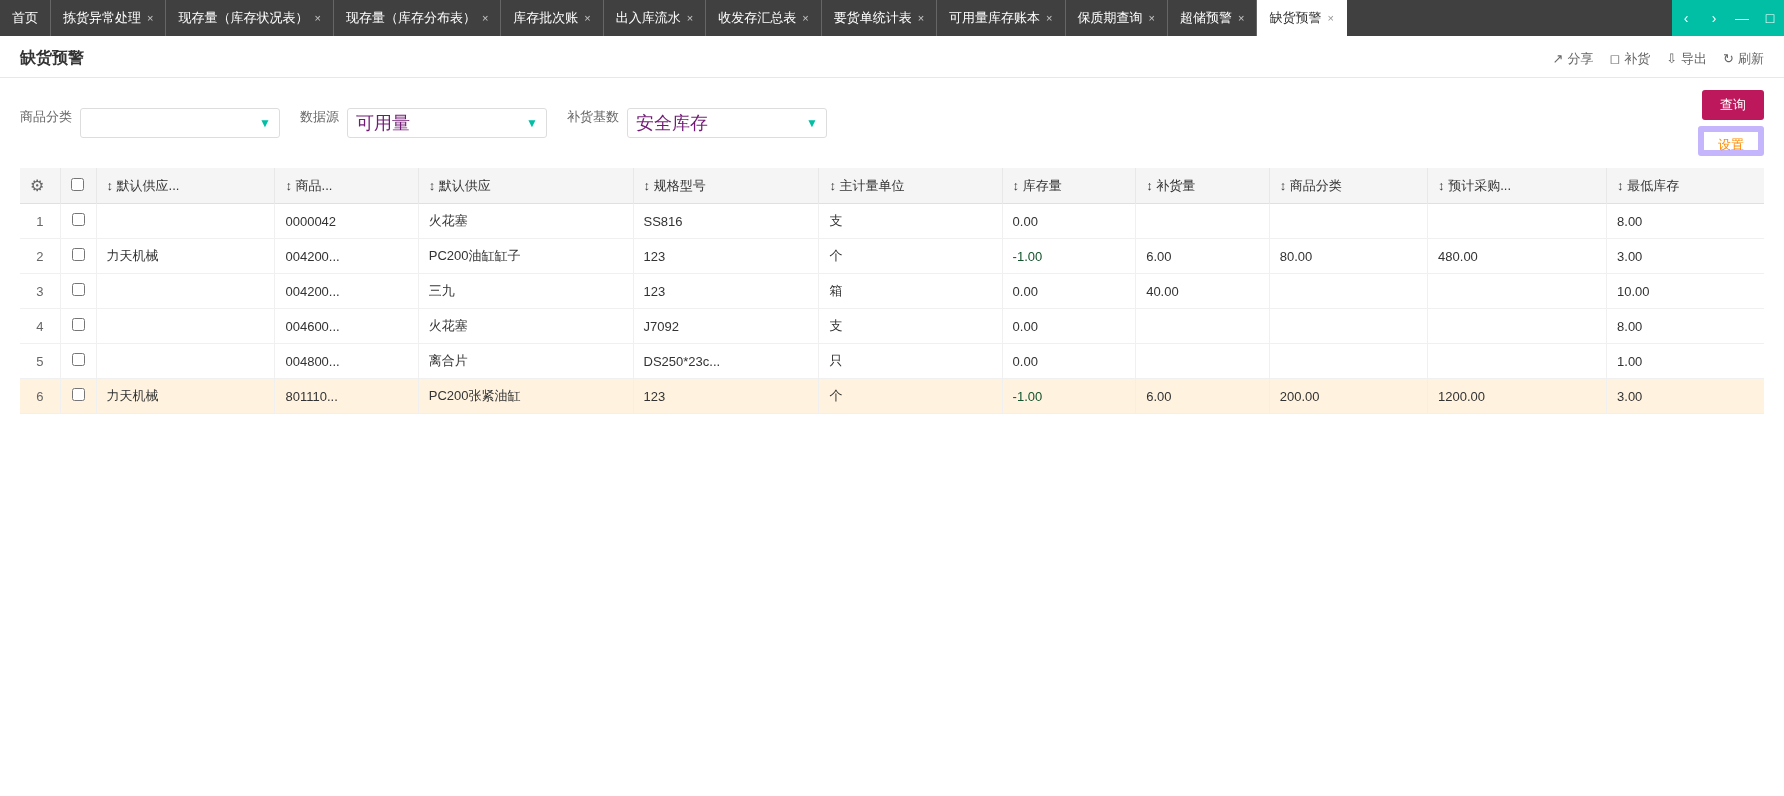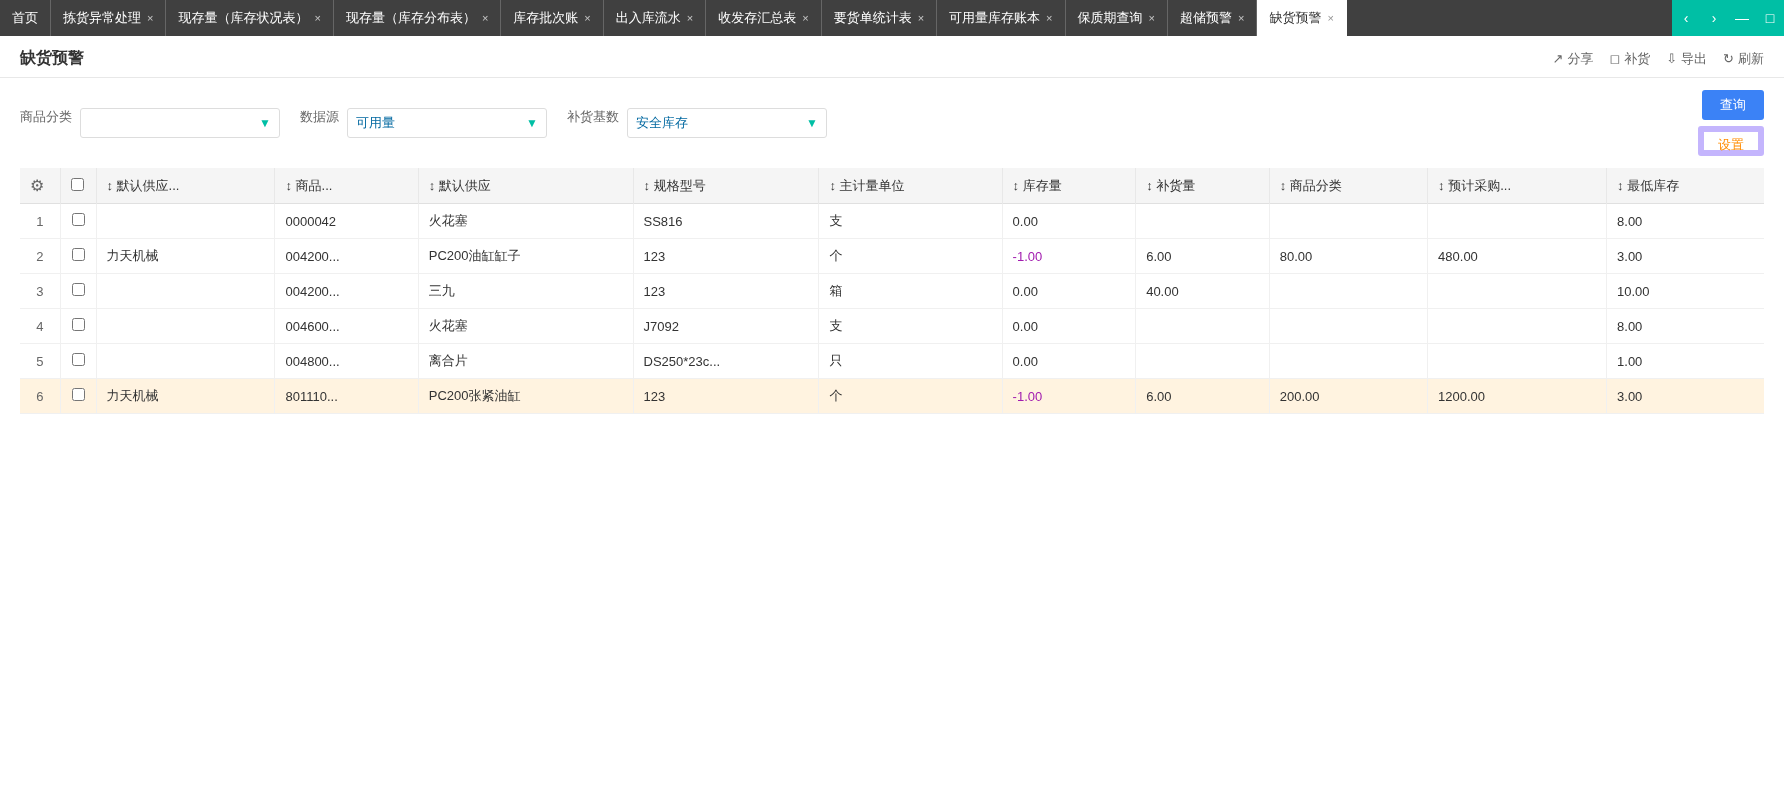--- a/index.html
+++ b/index.html
@@ -105,26 +105,26 @@
       padding: 4px 8px;
       min-width: 200px;
       background: #fff;
       cursor: pointer;
       position: relative;
       height: 30px;
     }
     .filter-select-text { flex: 1; color: #333; }
     .filter-select-arrow { color: #00bfa5; font-size: 12px; }
     .filter-value {
-      color: #0369a1;
-      font-size: 13px;
+      color: #701a75;
+      font-size: 18px;
     }
 
     .query-btn {
-      background: #3b82f6;
+      background: #be185d;
       color: #fff;
       border: none;
       border-radius: 3px;
       padding: 6px 18px;
       cursor: pointer;
       font-size: 13px;
       height: 30px;
     }
     .settings-btn {
       background: #fff;
@@ -167,21 +167,21 @@
     tbody td {
       padding: 8px 10px;
       color: #333;
       border-right: 1px solid #f0f0f0;
       white-space: nowrap;
     }
     tbody td:last-child { border-right: none; }
     .row-num { color: #666; text-align: center; }
     .checkbox-cell { text-align: center; }
     input[type="checkbox"] { cursor: pointer; accent-color: #00bfa5; }
-    .negative { color: #a21caf; }
+    .negative { color: #14532d; }
 
     
     .gear-icon { cursor: pointer; color: #666; font-size: 16px; }
   </style>
 </head>
 <body>
 
 <div class="top-nav">
   <div id="nav-tabs-container" style="display: flex; align-items: center; overflow: hidden; flex: 1 1 0%;">
       <div class="nav-tab">首页</div>

